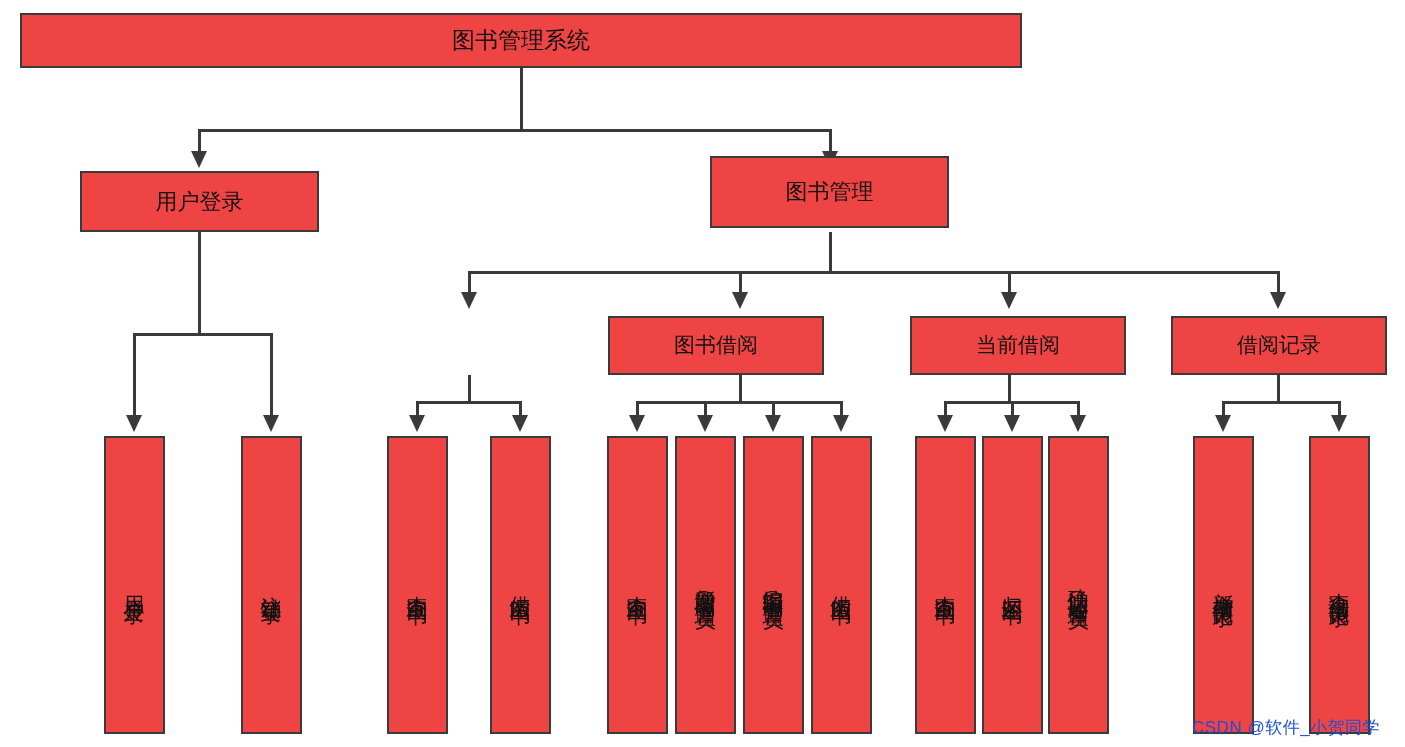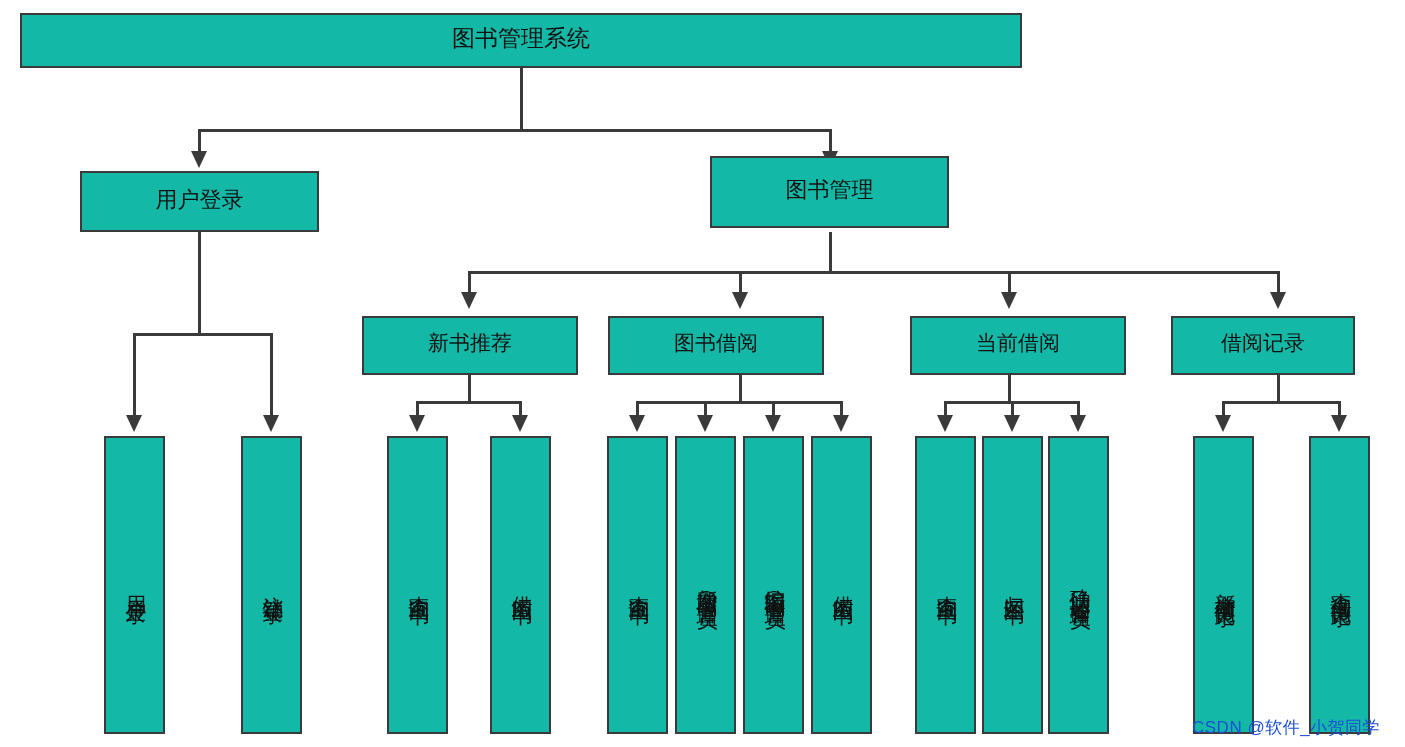--- a/index.html
+++ b/index.html
@@ -12,29 +12,28 @@
     position:relative;
     width:1405px;
     height:747px;
     background:#ffffff;
     overflow:hidden;
   }
   
   .node{
     position:absolute;
     box-sizing:border-box;
-    background:#14b8a6;
+    background:#ef4444;
     border:2.5px solid #3a3a3a;
     display:flex;
     align-items:center;
     justify-content:center;
     text-align:center;
     color:#111111;
     line-height:1.18;
-    font-family:Liberation Mono, monospace;
   }
   .node.root{ font-size:23px; }
   .node.mid { font-size:22px; }
   .node.sub { font-size:21px; }
   
   .node.leaf{
     font-size:21px;
     align-items:center;
     justify-content:center;
     padding:4px 0;
@@ -104,30 +103,27 @@
   <div class="ln h" style="left:468px;top:271px;width:812px;height:3px;"></div>
   <div class="ln v" style="left:468px;top:271px;width:3px;height:23px;"></div>
   <div class="arrow" style="left:461px;top:292px;"></div>
   <div class="ln v" style="left:739px;top:271px;width:3px;height:23px;"></div>
   <div class="arrow" style="left:732px;top:292px;"></div>
   <div class="ln v" style="left:1008px;top:271px;width:3px;height:23px;"></div>
   <div class="arrow" style="left:1001px;top:292px;"></div>
   <div class="ln v" style="left:1277px;top:271px;width:3px;height:23px;"></div>
   <div class="arrow" style="left:1270px;top:292px;"></div>
 
-  <div class="node sub" style="left:362px;top:316px;width:216px;height:59px;">
-    <span>新书推荐</span>
-  </div>
   <div class="node sub" style="left:608px;top:316px;width:216px;height:59px;">
     <span>图书借阅</span>
   </div>
   <div class="node sub" style="left:902px;top:316px;width:216px;height:59px;margin-left:8px;">
     <span>当前借阅</span>
   </div>
-  <div class="node sub" style="left:1171px;top:316px;width:184px;height:59px;">
+  <div class="node sub" style="left:1171px;top:316px;width:216px;height:59px;">
     <span>借阅记录</span>
   </div>
 
   <div class="ln v" style="left:468px;top:375px;width:3px;height:28px;"></div>
   <div class="ln h" style="left:416px;top:401px;width:106px;height:3px;"></div>
   <div class="ln v" style="left:416px;top:401px;width:3px;height:16px;"></div>
   <div class="arrow" style="left:409px;top:415px;"></div>
   <div class="ln v" style="left:519px;top:401px;width:3px;height:16px;"></div>
   <div class="arrow" style="left:512px;top:415px;"></div>
 

